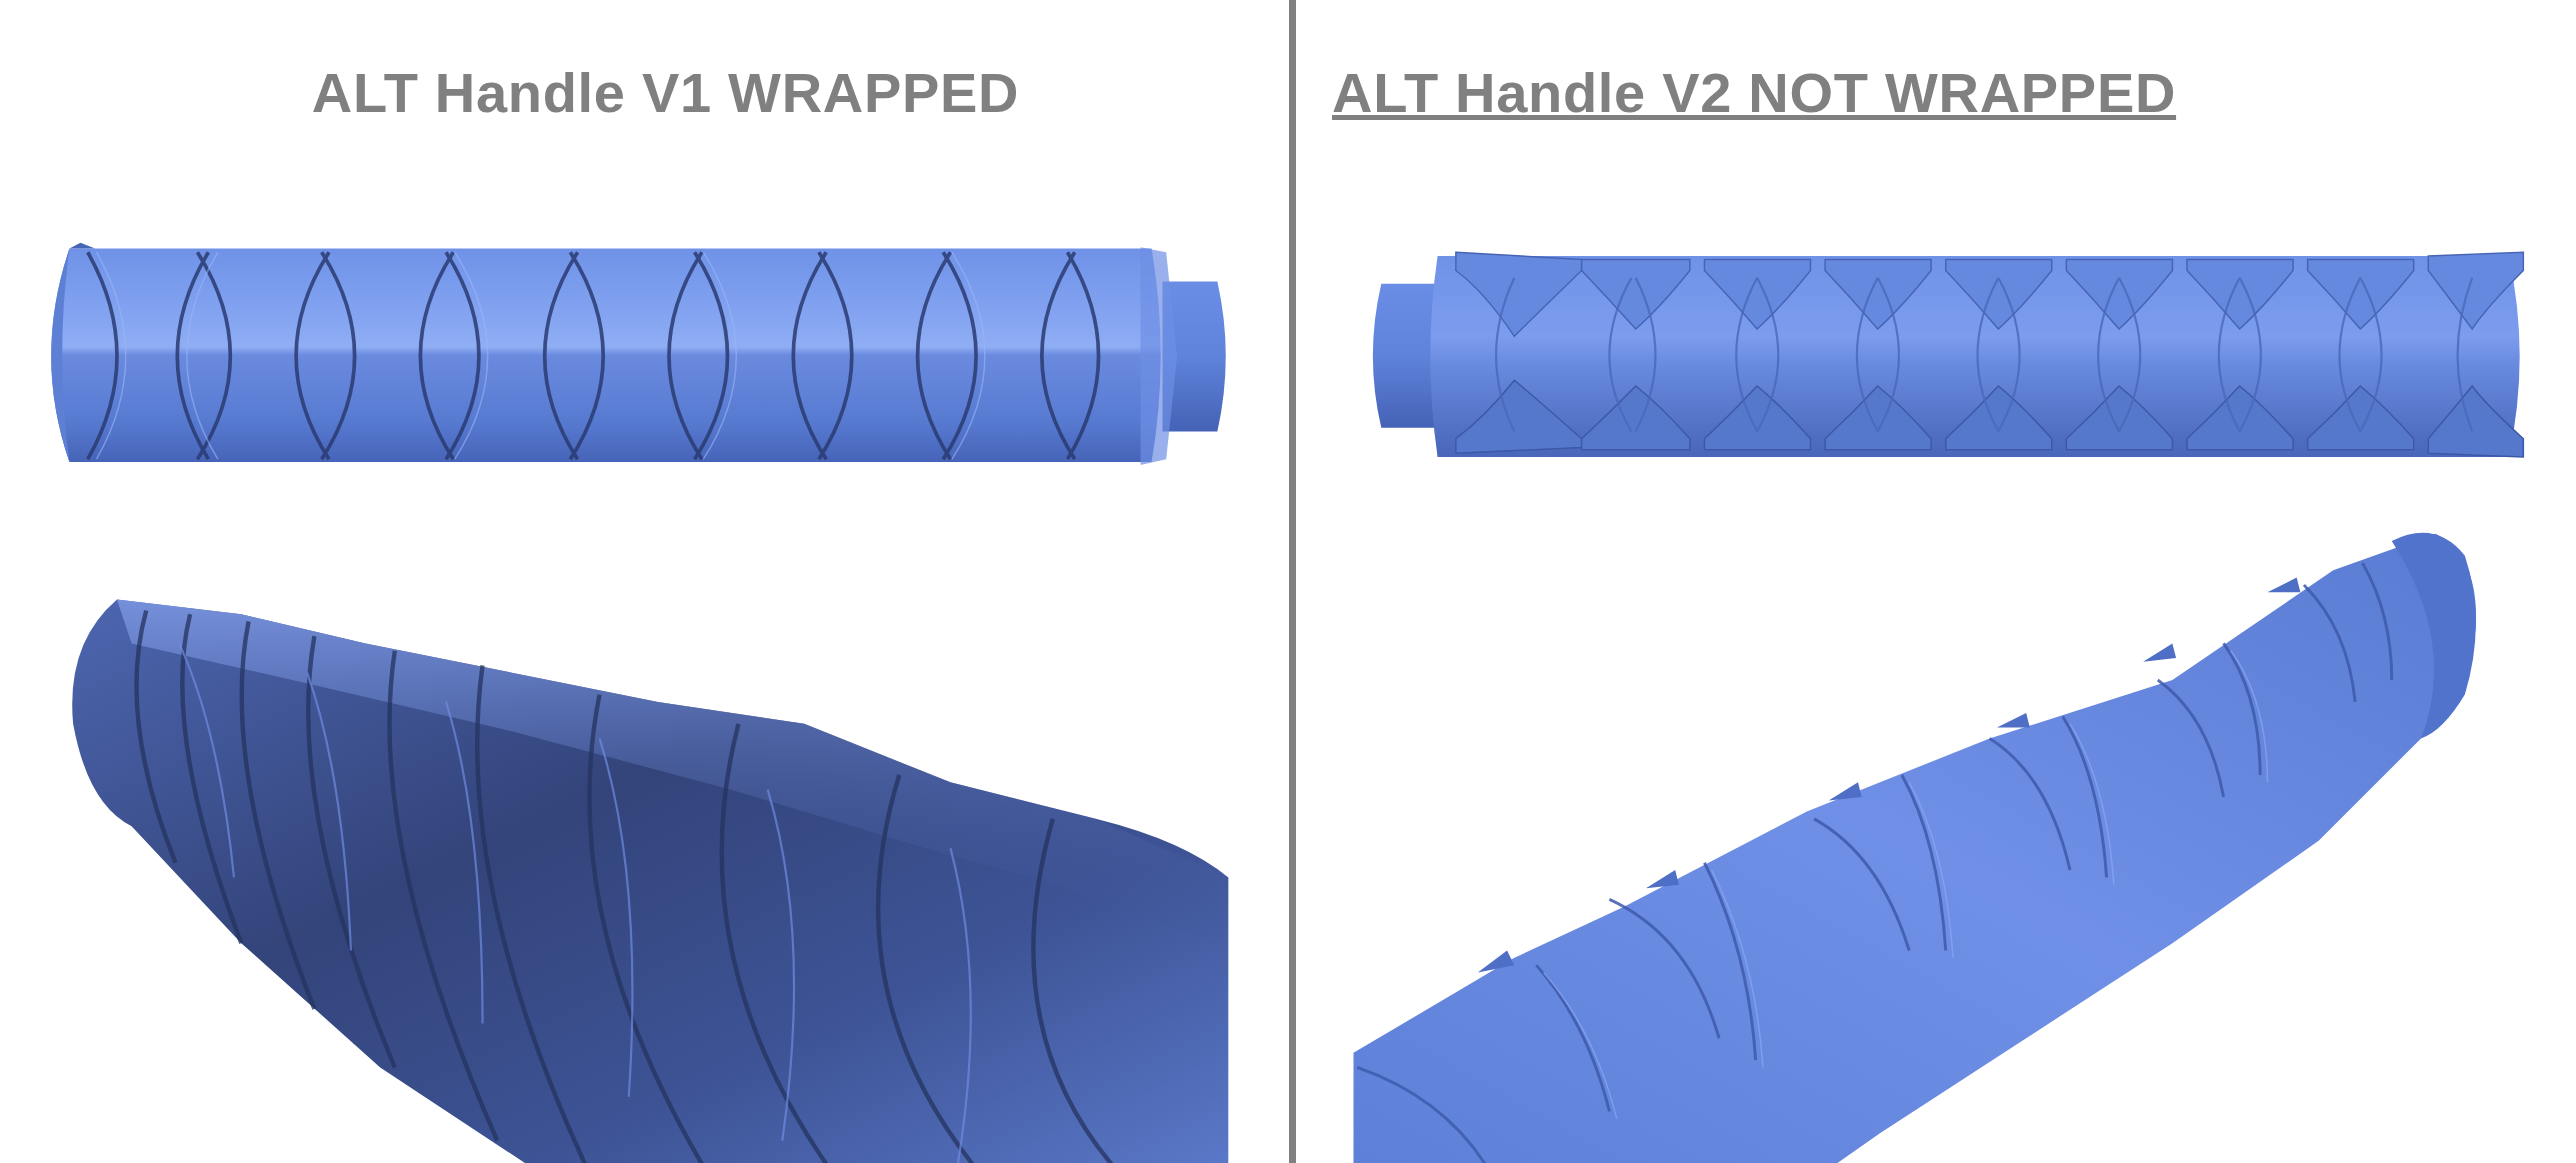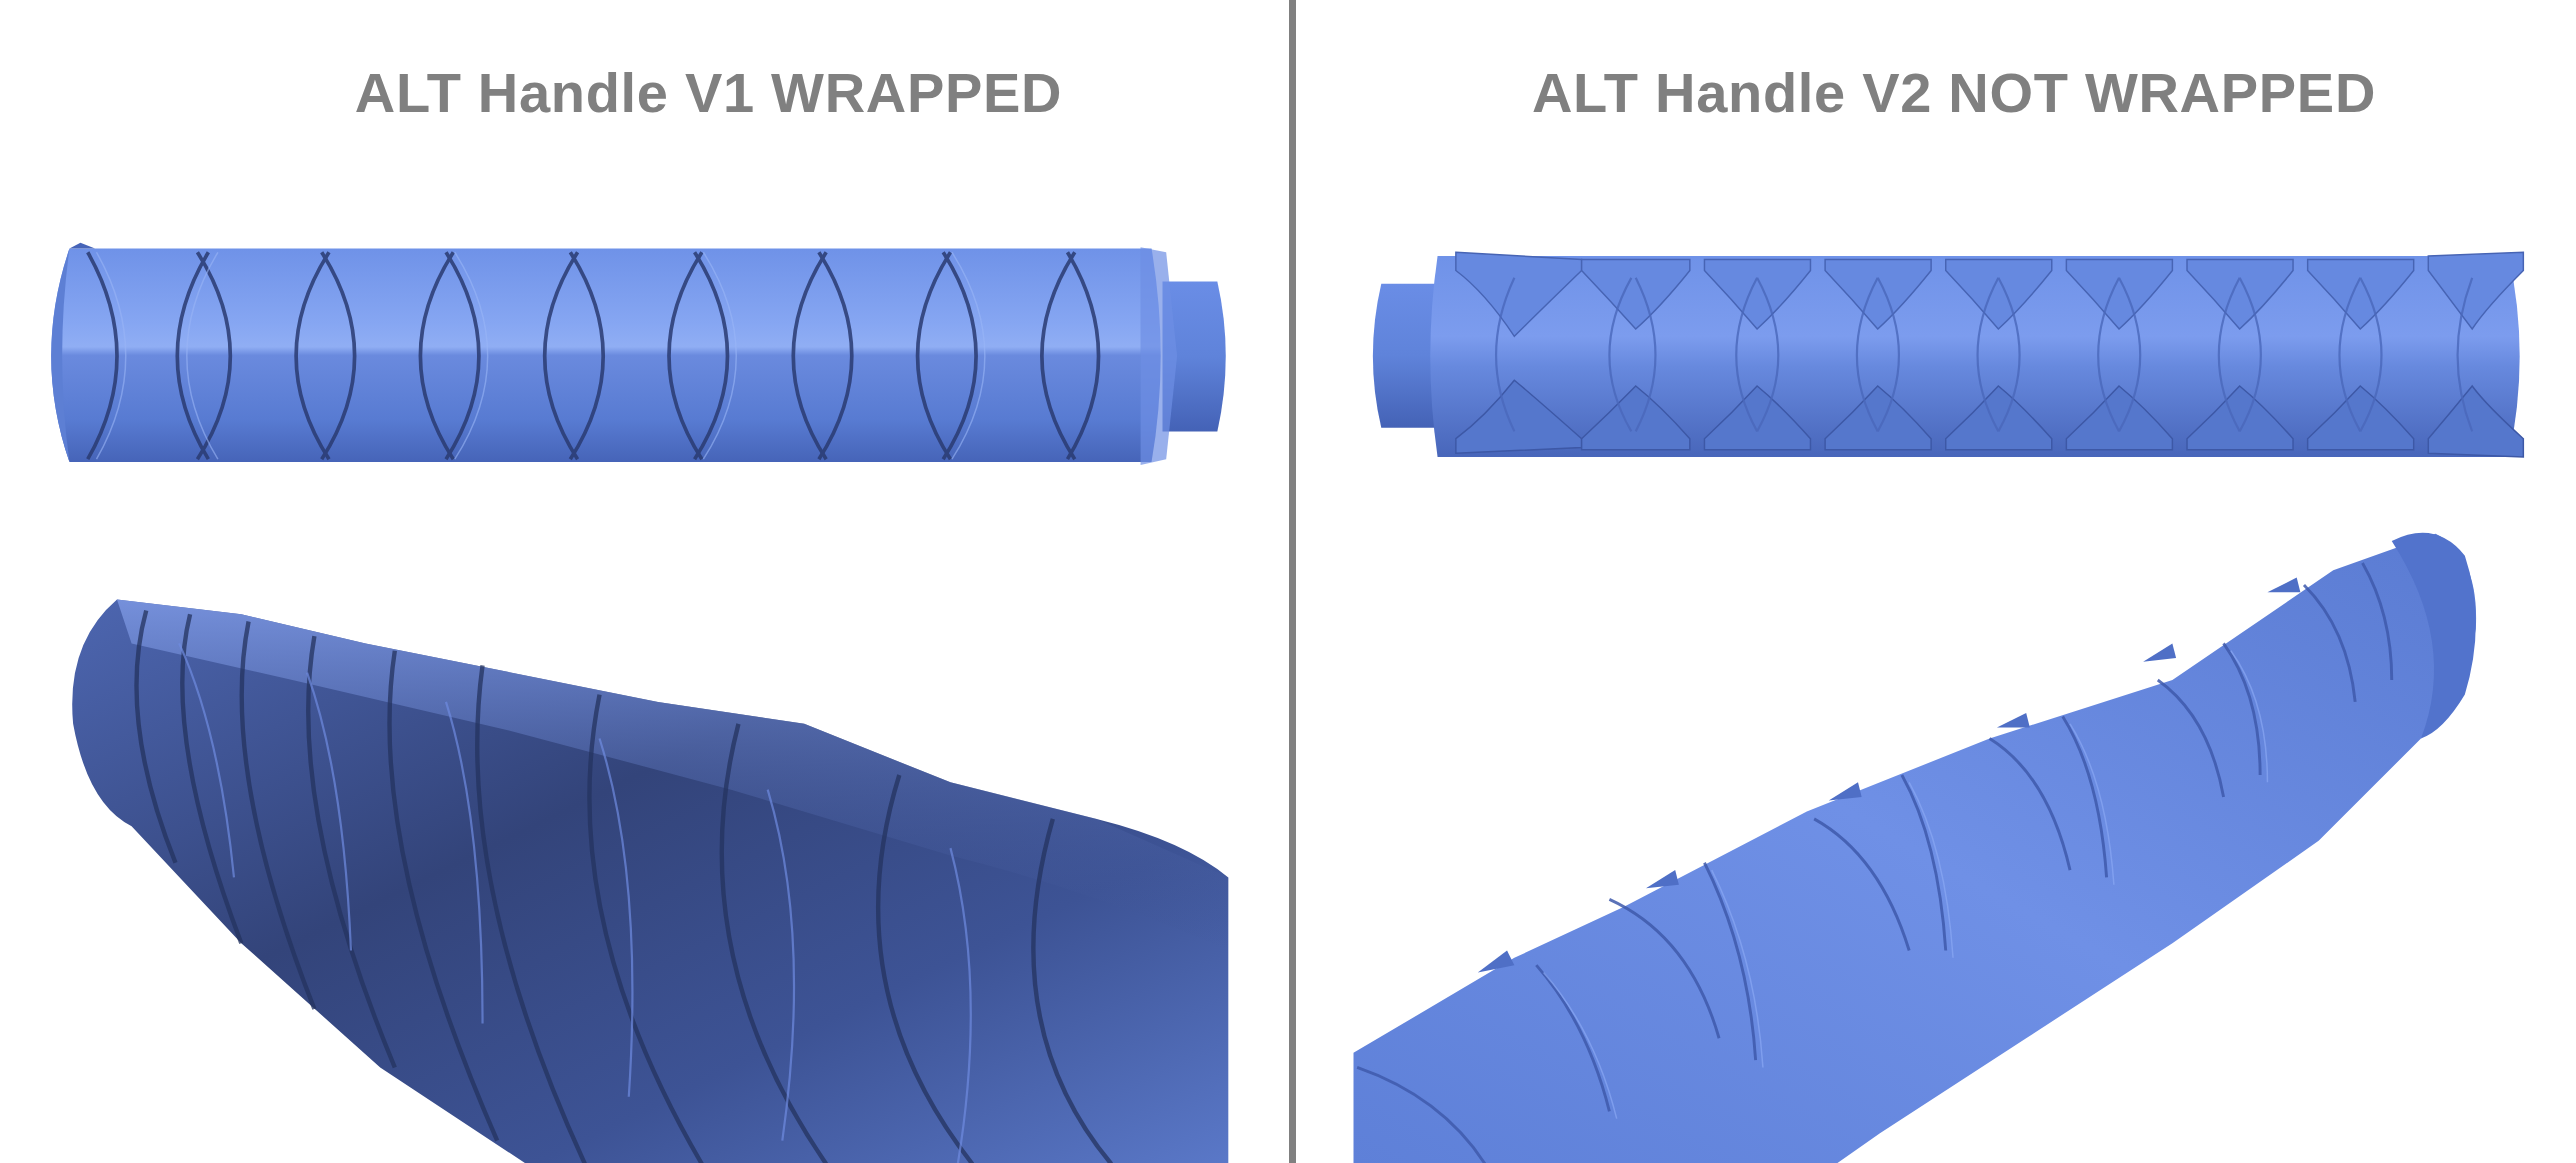--- a/index.html
+++ b/index.html
@@ -2,22 +2,22 @@
 <html style="font-size:11.7px"><head>
 <meta charset="utf-8">
 <style>
   html, body { margin: 0; padding: 0; background: #ffffff; }
   body { width: 2576px; height: 1164px; overflow: hidden; position: relative; font-family: "Liberation Sans", sans-serif; }
   .panel { position: absolute; top: 0; height: 1164px; }
   .panel-left { left: 0; width: 1289px; }
   .panel-right { left: 1295px; width: 1281px; }
   .divider { position: absolute; left: 1289px; top: 0; width: 6.6px; height: 1164px; background: #808080; }
   .title { position: absolute; top: 60px; font-family: "Liberation Sans", sans-serif; font-weight: 700; font-size: 56px; color: #808080; white-space: nowrap; letter-spacing: 0.7px; }
-  .title-left { left: 0; width: 1298px; text-align: center; padding-left: 33px; box-sizing: border-box; margin-left: 43px; }
-  .title-right { left: 0; width: 1281px; text-align: center; padding-left: 37px; box-sizing: border-box; }
+  .title-left { left: 0; width: 1298px; text-align: center; padding-left: 33px; box-sizing: border-box; }
+  .title-right { left: 0; width: 1281px; padding-left: 37px; box-sizing: border-box; text-decoration: underline; }
   svg.render { position: absolute; left: 0; top: 0; }
 </style>
 </head>
 <body>
 
 <div class="divider"></div>
 
 <div class="panel panel-left">
   <div class="title title-left">ALT Handle V1 WRAPPED</div>
 

